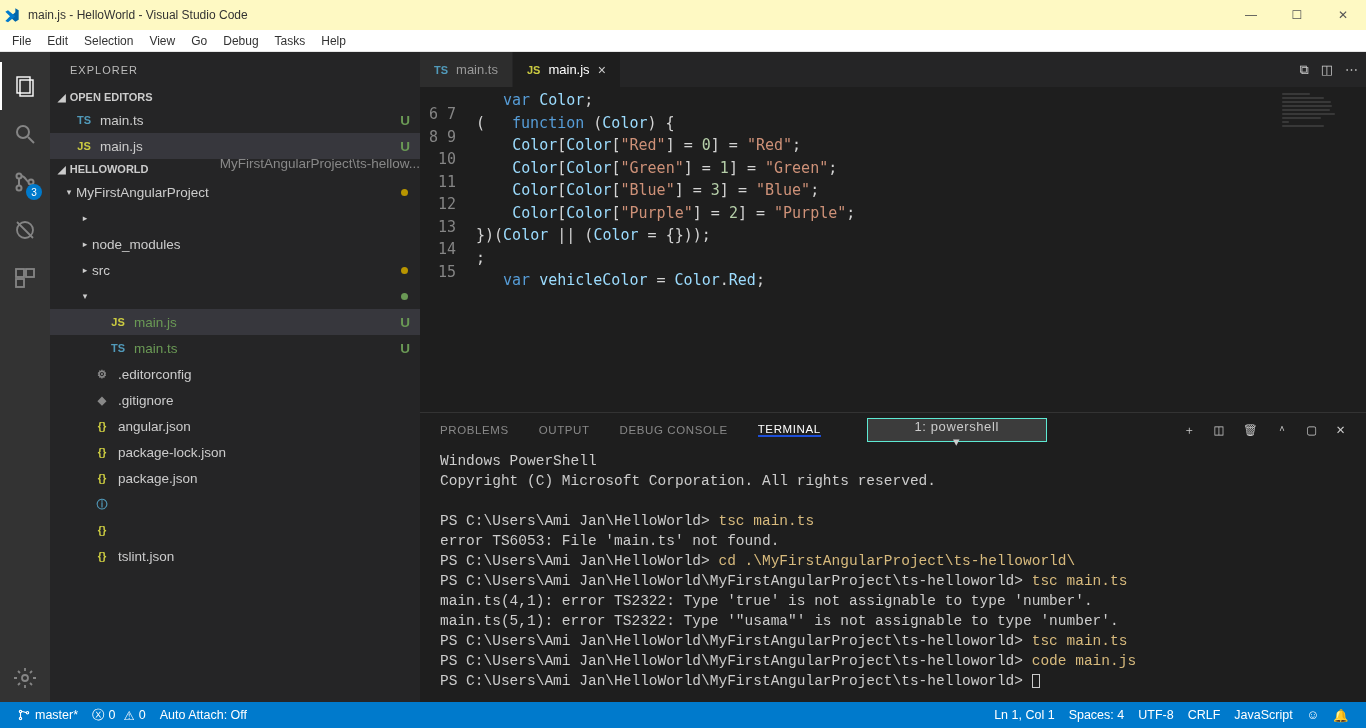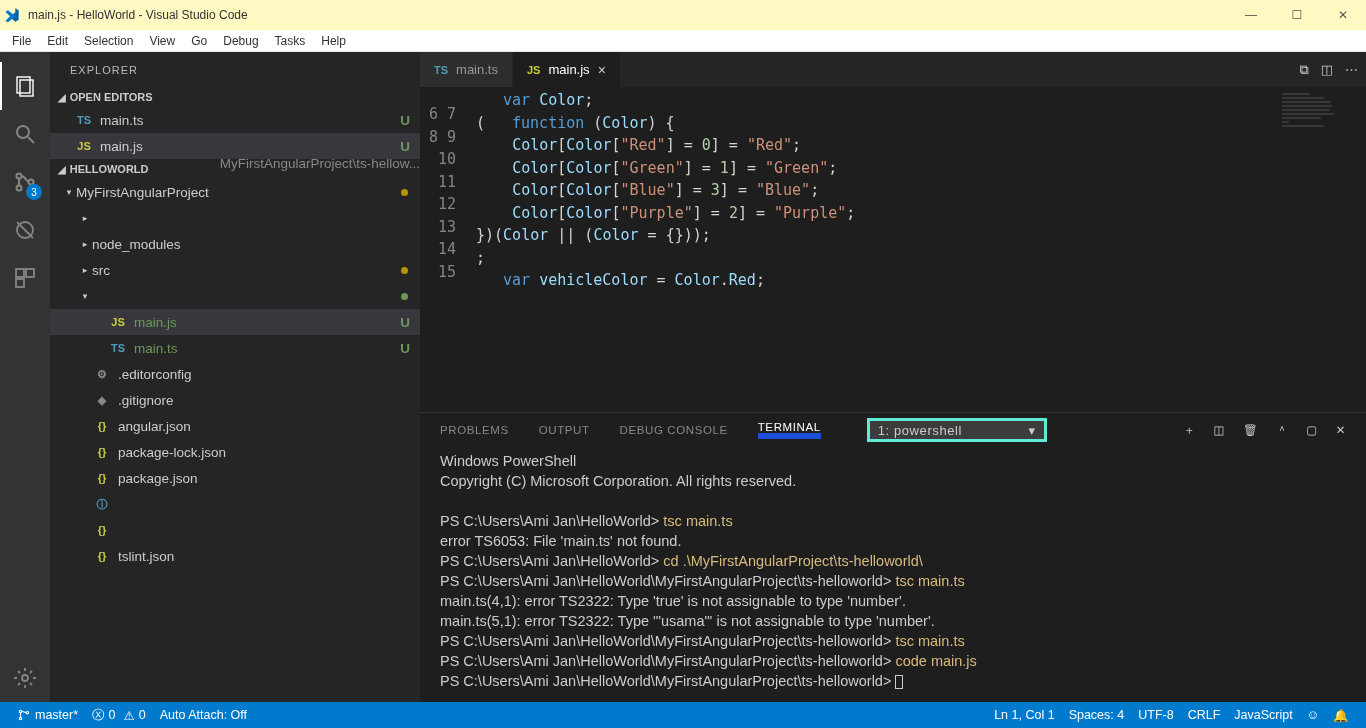--- a/index.html
+++ b/index.html
@@ -41,25 +41,25 @@
 .tab .close { color: #ccc; font-size: 14px; }
 .tabs-actions { margin-left: auto; display: flex; align-items: center; padding-right: 8px; gap:12px; color:#ccc;}
 .editor { flex: 1; display: flex; font-family: Consolas, monospace; font-size: 15px; position: relative; background:#1e1e1e; overflow:hidden;}
 .gutter { width: 56px; text-align: right; color: #858585; padding-right: 20px; padding-top: 16px; line-height: 22.5px; }
 .code { flex: 1; padding-top: 2px; line-height: 22.5px; white-space: pre; color: #d4d4d4; }
 .k-blue { color:#569cd6;margin-left:27px; } .k-lblue{color:#9cdcfe;} .k-str{color:#ce9178;} .k-num{color:#b5cea8;}
 .minimap { position:absolute; right:14px; top:4px; width:70px; height:120px; opacity:.25; }
 .minimap .ml{height:2px; background:#888; margin:2px 0; border-radius:1px;}
 .panel { height: 290px; border-top: 1px solid #333; background: #1e1e1e; display:flex; flex-direction:column;}
 .panel-tabs { height: 34px; display: flex; align-items: center; padding: 0 20px; gap: 30px; font-size: 11.5px; letter-spacing: .6px; color: #888; }
-.panel-tabs .pt.active { color: #fff; border-bottom: 6px solid #1d4ed8; }
-.panel-tabs .ptselect { margin-left: 16px; background: #3c3c3c; border: 3px solid #5eead4; color: #ccc; height: 24px; width: 180px; display:flex; align-items:center; padding:0 8px; font-size:13px; justify-content:space-between;}
+.panel-tabs .pt.active { color: #fff; border-bottom: 2px solid #1d4ed8; }
+.panel-tabs .ptselect { margin-left: 16px; background: #3c3c3c; border: 1px solid #5eead4; color: #ccc; height: 24px; width: 180px; display:flex; align-items:center; padding:0 8px; font-size:13px; justify-content:space-between;flex-direction:column;}
 .panel-tabs .picon { color:#ccc; cursor:default; }
 .panel-tabs .picons{margin-left:auto; display:flex; gap:18px; align-items:center;}
-.terminal { flex:1; font-family: Liberation Sans, sans-serif; font-size: 14.5px; color: #ccc; padding: 4px 20px; line-height: 20px; overflow:hidden; white-space:pre;}
+.terminal { flex:1; font-family: Liberation Mono, monospace; font-size: 14.5px; color: #ccc; padding: 4px 20px; line-height: 20px; overflow:hidden; white-space:pre;}
 .term-yel{color:#d7ba7d;}
 .statusbar { height: 26px; background: #007acc; color: #fff; display: flex; align-items: center; font-size: 12.5px; padding: 0 10px; }
 .statusbar .sb-item { padding: 0 7px; display:flex; align-items:center; gap:4px;}
 .statusbar .spacer { flex: 1; }
 .statusbar svg{width:14px;height:14px;}
 </style>
 </head>
 <body>
 
 <div class="titlebar">

